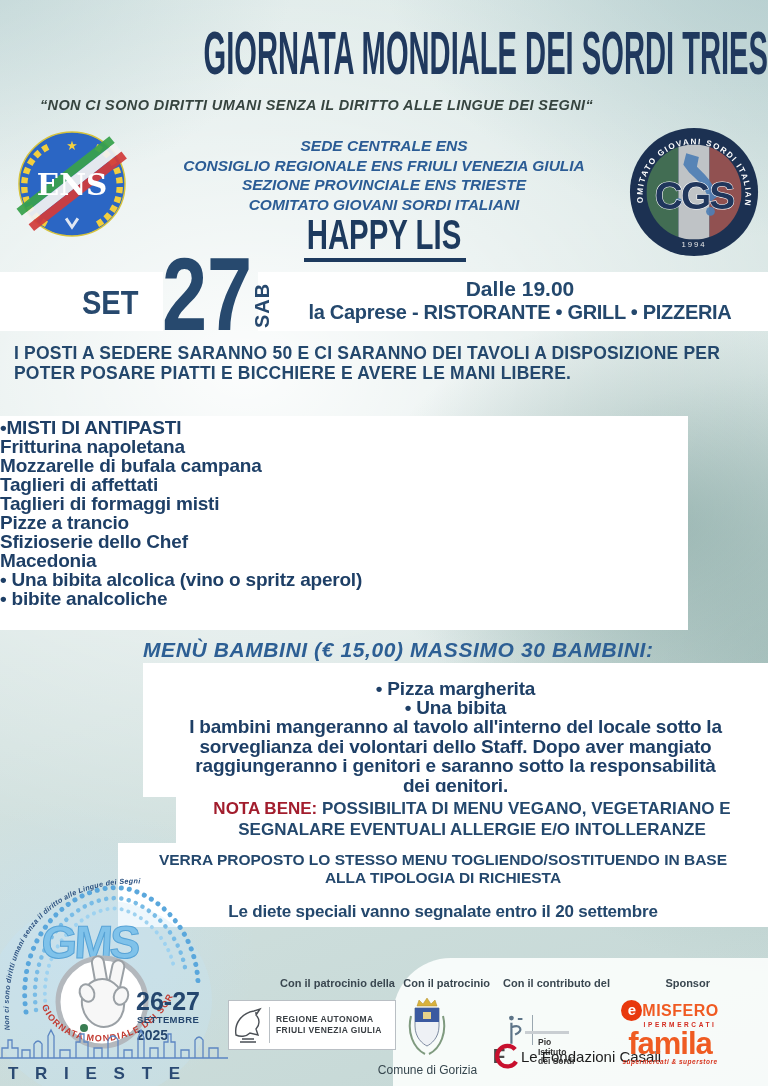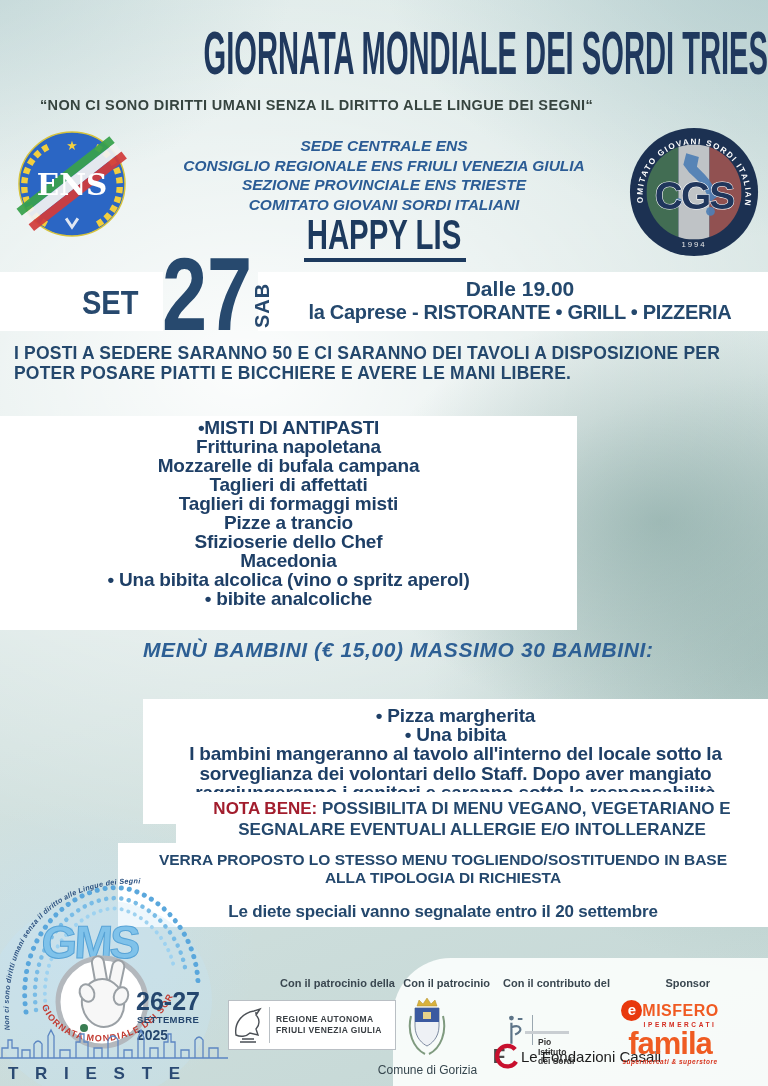--- a/index.html
+++ b/index.html
@@ -11,21 +11,21 @@
       radial-gradient(520px 380px at -6% -4%, rgba(167,196,199,.55), rgba(167,196,199,0) 66%),
       radial-gradient(640px 460px at 104% -6%, rgba(150,184,188,.60), rgba(150,184,188,0) 66%),
       radial-gradient(260px 220px at 10% 88%, rgba(197,225,243,.55), rgba(197,225,243,0) 70%),
       radial-gradient(900px 680px at 32% 34%, rgba(255,255,255,.92), rgba(255,255,255,0) 72%),
       linear-gradient(160deg,#dcE9e7 0%,#d3e2e0 55%,#c4d7d5 100%);}
   .abs{position:absolute;}
   
   .title{top:22px;left:0;width:768px;text-align:center;font-size:62px;font-weight:800;
     color:#20395e;white-space:nowrap;transform:scaleX(.47);letter-spacing:0;line-height:1;}
   .quote{top:97px;left:0;width:633px;text-align:center;font-size:14.5px;font-weight:800;
-    color:#36443f;letter-spacing:.4px;}
+    font-style:italic;color:#36443f;letter-spacing:.4px;}
   .orgs{top:136px;left:130px;width:508px;text-align:center;font-size:15.5px;font-weight:800;
     font-style:italic;color:#2b5c95;line-height:19.5px;}
   .happy{top:214px;left:0;width:768px;text-align:center;font-size:42px;font-weight:800;
     color:#1d3a5e;white-space:nowrap;transform:scaleX(.70);line-height:1;}
   .happy-underline{top:258px;left:304px;width:162px;height:4px;background:#1d3a5e;}
   
   .band-left{top:272px;left:0;width:163px;height:59px;background:#fff;}
   .band-right{top:272px;left:258px;width:510px;height:59px;background:#fff;}
   .set{top:284px;left:82px;font-size:33px;font-weight:800;color:#27496e;transform:scaleX(.88);transform-origin:left;}
   .day27{top:252px;left:162px;font-size:104px;font-weight:800;color:#27496e;line-height:.82;
@@ -34,26 +34,26 @@
     transform:rotate(-90deg);transform-origin:0 0;line-height:1;}
   .time{top:277px;left:290px;width:460px;text-align:center;font-size:21px;font-weight:800;color:#24486d;}
   .venue{top:301px;left:290px;width:460px;text-align:center;font-size:20px;font-weight:800;
     color:#24486d;letter-spacing:-.3px;white-space:nowrap;}
   
   .seating{top:343px;left:14px;width:740px;font-size:17.5px;font-weight:800;
     color:#24486d;line-height:20px;letter-spacing:.2px;}
   
   .menu-adult-heading{top:389px;left:45px;font-size:21px;font-weight:800;font-style:italic;
     color:#2d5f94;letter-spacing:.6px;white-space:nowrap;}
-  .menu-adult-box{top:416px;left:0;width:577px;height:212px;background:#fff;text-align:center;padding-top:2px;}
+  .menu-adult-box{top:416px;left:0;width:688px;height:212px;background:#fff;text-align:left;padding-top:2px;}
   .menu-line{font-size:19px;line-height:19px;font-weight:700;color:#1e3f66;letter-spacing:-.2px;}
   
   .menu-kids-heading{top:638px;left:143px;font-size:21px;font-weight:800;font-style:italic;
     color:#2d5f94;letter-spacing:.6px;white-space:nowrap;}
-  .menu-kids-box{top:663px;left:143px;width:625px;height:118px;background:#fff;text-align:center;padding-top:7px;margin-top:36px;}
+  .menu-kids-box{top:663px;left:143px;width:625px;height:118px;background:#fff;text-align:center;padding-top:16px;}
   .menu-kids-note{font-size:19px;line-height:19.5px;font-weight:700;color:#1e3f66;
     width:540px;margin:0 auto;letter-spacing:-.2px;}
   
   .nota-box{top:792px;left:176px;width:592px;height:51px;background:#fff;text-align:center;padding-top:6px;}
   .nota-text{font-size:17px;font-weight:800;color:#24486d;line-height:21px;width:568px;margin:0 auto;}
   .nota-label{color:#a21d2d;}
   .sub-box{top:843px;left:118px;width:650px;height:84px;background:#fff;text-align:center;}
   .verra{font-size:15.5px;font-weight:800;color:#24486d;line-height:18px;width:600px;margin:8px auto 0;}
   .diete{font-size:17px;font-weight:800;color:#24486d;margin-top:15px;letter-spacing:-.2px;}
   

